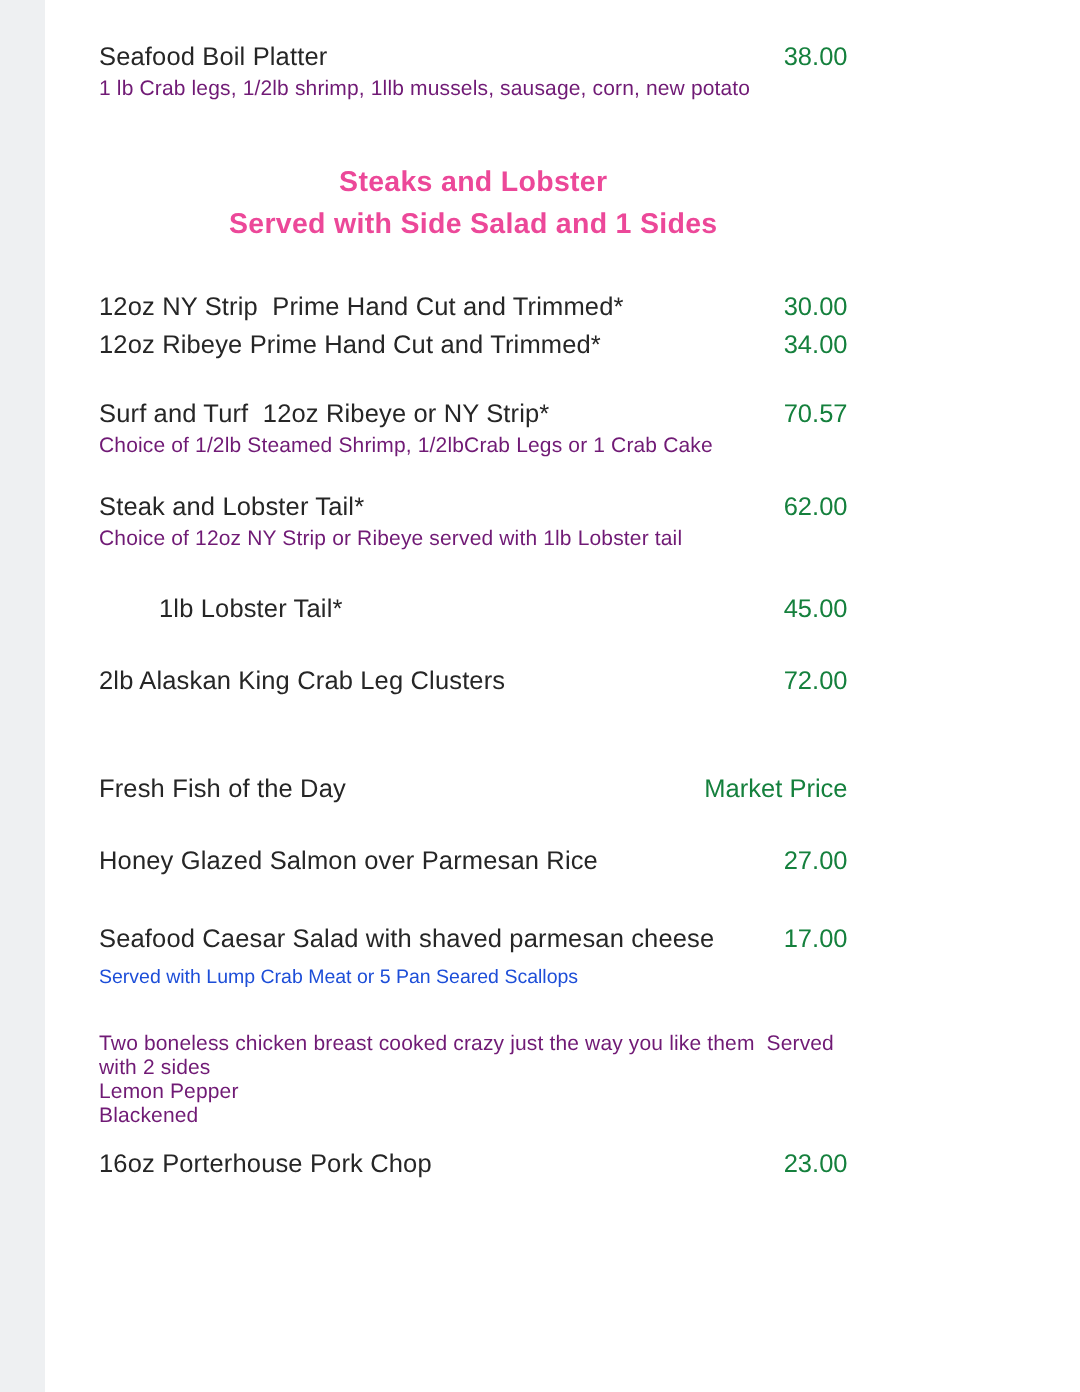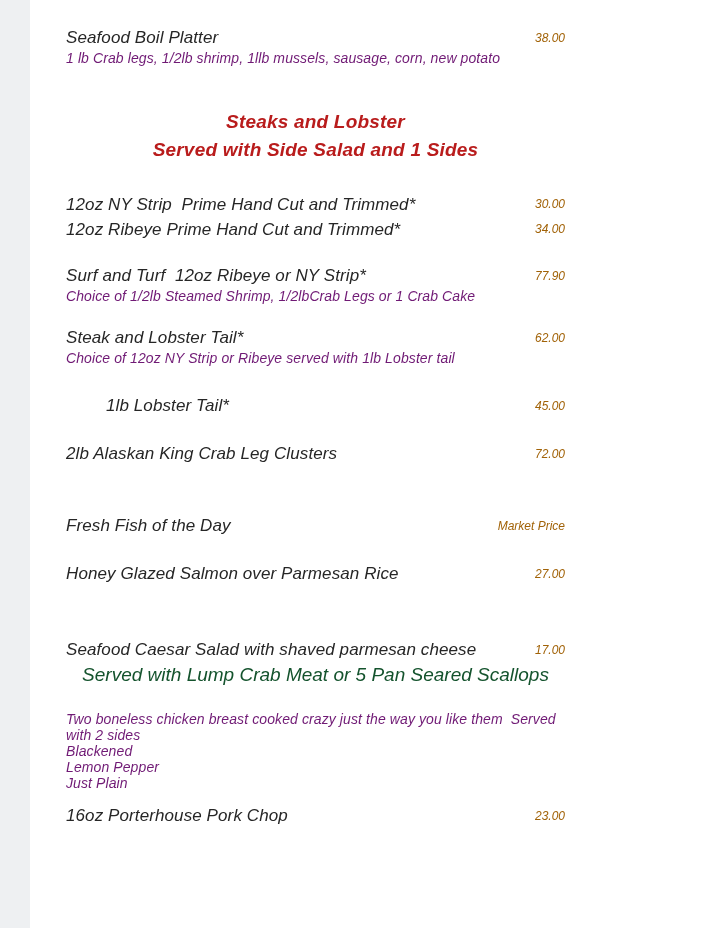--- a/index.html
+++ b/index.html
@@ -23,64 +23,62 @@
   }
   .page {
     position: absolute;
     left: 30px; top: 0;
     width: 572px;
     height: 928px;
     background: #ffffff;
     box-sizing: border-box;
     padding: 26px 37px 0 36px;
     overflow: hidden;
-    font-style: italic;
   }
   .row {
     display: flex;
     justify-content: space-between;
     align-items: flex-start;
   }
   .item-name {
     font-size: 17px;
     line-height: 24px;
     color: #262626;
     white-space: pre-wrap;
     letter-spacing: 0.1px;
   }
   .item-name2 {
-    font-size: 19px;
+    font-size: 13px;
     line-height: 25px;
-    color: #14532d;
+    color: #1d4ed8;
     white-space: pre-wrap;
-    text-align: center;
   }
   .item-price {
-    font-size: 12px;
+    font-size: 17px;
     line-height: 24px;
-    color: #a16207;
+    color: #15803d;
     text-align: right;
     white-space: nowrap;
     flex-shrink: 0;
     padding-left: 12px;
   }
   .item-desc {
     font-size: 14px;
     line-height: 16px;
     color: #701a75;
     white-space: pre-wrap;
     letter-spacing: 0.1px;
   }
   .tight-line {
     line-height: 25px;
   }
   .section-heading {
     text-align: center;
     font-weight: bold;
-    color: #b91c1c;
+    color: #ec4899;
     font-size: 19px;
     line-height: 28px;
     letter-spacing: 0.2px;
   }
 </style>
 </head>
 <body>
 
 <div class="left-strip"></div>
 
@@ -108,21 +106,21 @@
   <div>
     <div class="row">
       <span class="item-name tight-line">12oz Ribeye Prime Hand Cut and Trimmed*</span>
       <span class="item-price tight-line">34.00</span>
     </div>
   </div>
 
   <div style="margin-top:22px;">
     <div class="row">
       <span class="item-name">Surf and Turf  12oz Ribeye or NY Strip*</span>
-      <span class="item-price">77.90</span>
+      <span class="item-price">70.57</span>
     </div>
     <div class="item-desc">Choice of 1/2lb Steamed Shrimp, 1/2lbCrab Legs or 1 Crab Cake</div>
   </div>
 
   <div style="margin-top:22px;">
     <div class="row">
       <span class="item-name">Steak and Lobster Tail*</span>
       <span class="item-price">62.00</span>
     </div>
     <div class="item-desc">Choice of 12oz NY Strip or Ribeye served with 1lb Lobster tail</div>
@@ -149,33 +147,32 @@
     </div>
   </div>
 
   <div style="margin-top:24px;">
     <div class="row">
       <span class="item-name">Honey Glazed Salmon over Parmesan Rice</span>
       <span class="item-price">27.00</span>
     </div>
   </div>
 
-  <div style="margin-top:52px;">
+  <div style="margin-top:28px;">
     <div class="row">
       <span class="item-name">Seafood Caesar Salad with shaved parmesan cheese</span>
       <span class="item-price">17.00</span>
     </div>
     <div class="item-name2">Served with Lump Crab Meat or 5 Pan Seared Scallops</div>
   </div>
 
   <div style="margin-top:24px;">
     <div class="item-desc">Two boneless chicken breast cooked crazy just the way you like them  Served with 2 sides</div>
+    <div class="item-desc">Lemon Pepper</div>
     <div class="item-desc">Blackened</div>
-    <div class="item-desc">Lemon Pepper</div>
-    <div class="item-desc">Just Plain</div>
   </div>
 
   <div style="margin-top:13px;">
     <div class="row">
       <span class="item-name">16oz Porterhouse Pork Chop</span>
       <span class="item-price">23.00</span>
     </div>
   </div>
 
 </div>

